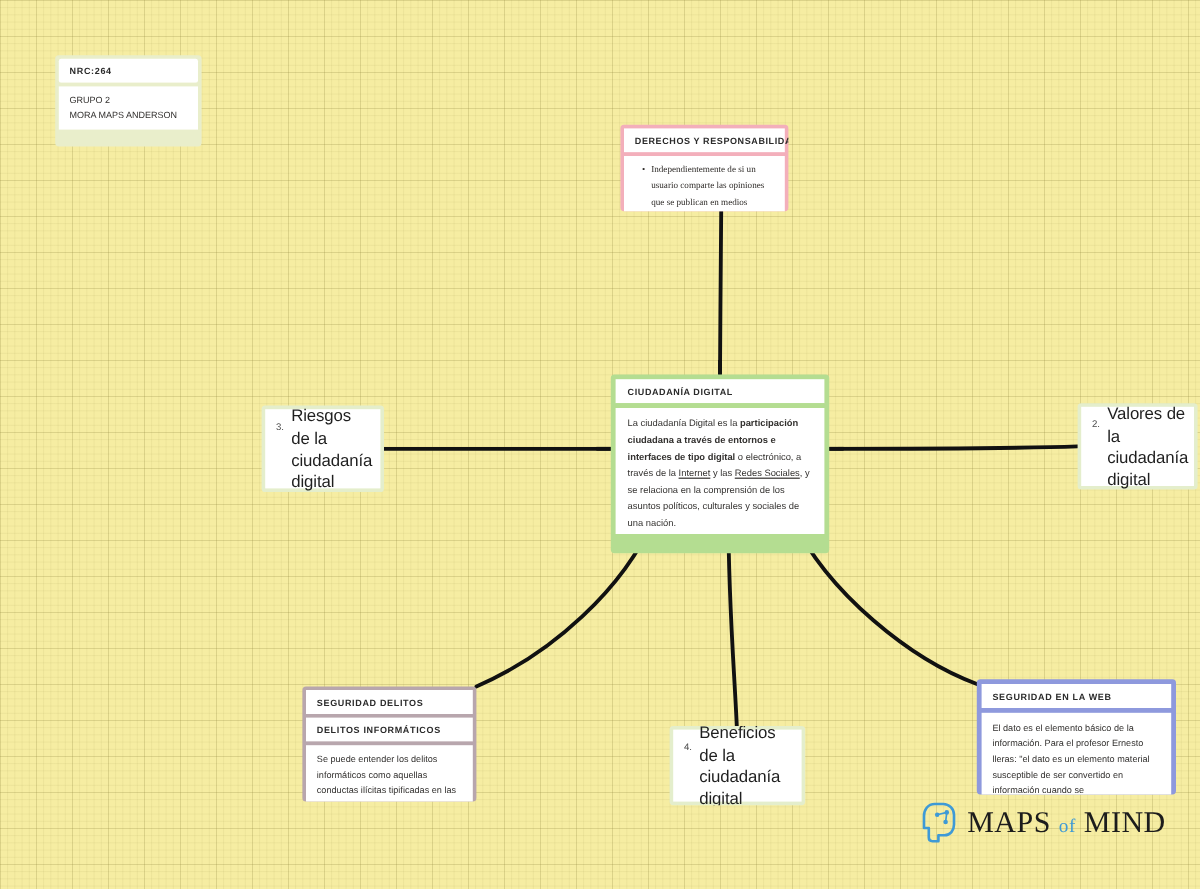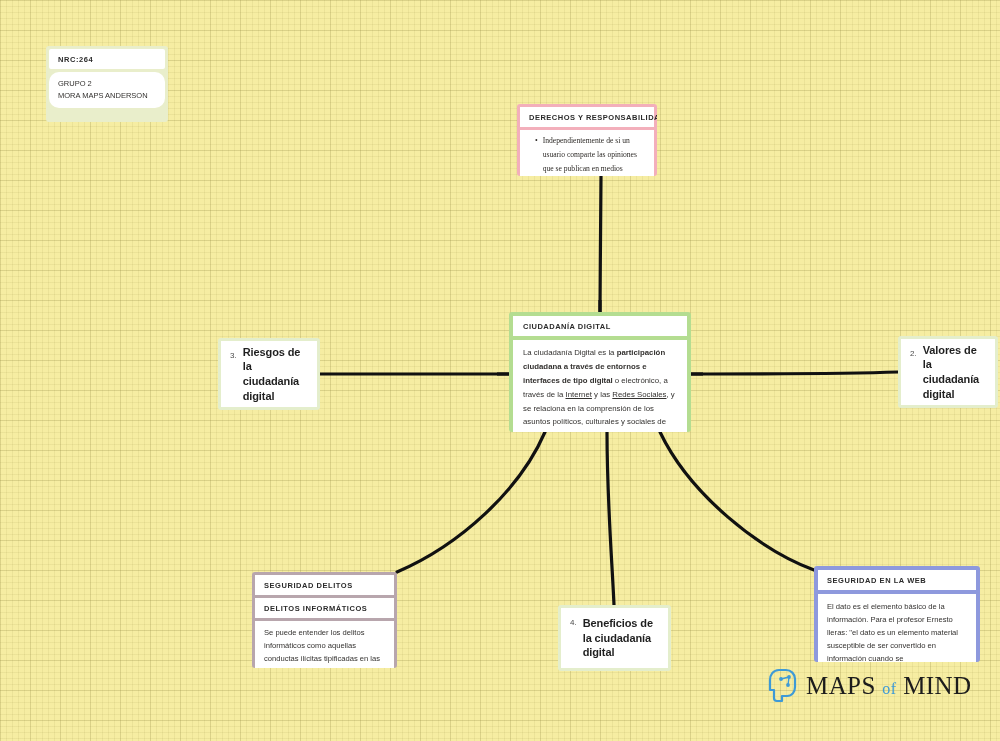--- a/index.html
+++ b/index.html
@@ -56,21 +56,21 @@
   }
 
   
   #note-nrc {
     left: 46px; top: 46px; width: 122px; height: 76px;
     background: #e9eecb;
     padding: 3px;
   }
   #note-nrc .hdr { border-radius: 2px; }
   #note-nrc .note-sep { height: 3px; background: #e9eecb; }
-  #note-nrc .body-txt { font-size: 7.5px; line-height: 1.62; padding: 6px 9px; border-radius: 10px; }
+  #note-nrc .body-txt { font-size: 7.5px; line-height: 1.62; padding: 6px 9px; }
 
   
   #node-derechos {
     left: 517px; top: 104px; width: 140px; height: 72px;
     background: #f3afbb;
     padding: 3px;
   }
   #node-derechos .hdr { letter-spacing: 0.5px; }
   #node-derechos .pink-sep { height: 3px; background: #f3afbb; }
   #node-derechos .serif-body {
@@ -79,21 +79,21 @@
     font-size: 7.6px;
     line-height: 1.82;
     color: #2e2b28;
     padding: 4px 8px 0 8px;
   }
   #node-derechos .bullet-row { display: flex; gap: 5px; }
   #node-derechos .dot { flex: 0 0 auto; padding-left: 7px; }
 
   
   #node-central {
-    left: 509px; top: 312px; width: 182px; height: 120px;
+    left: 509px; top: 312px; width: 182px; height: 149px;
     background: #b4dd91;
     padding: 4px;
   }
   #node-central .hdr { letter-spacing: 0.5px; padding: 6px 9px 5px 10px; }
   #node-central .mid-sep { height: 4px; background: #b4dd91; }
   #node-central .body-txt { font-size: 7.8px; line-height: 1.78; padding: 6px 10px 2px 10px; }
   #node-central b { font-weight: bold; }
   #node-central u { text-decoration: underline; }
 
   
@@ -105,22 +105,22 @@
     padding: 6px 9px;
   }
   .num {
     font-size: 8px;
     color: #4a4a4a;
     margin-right: 6px;
     align-self: flex-start;
     padding-top: 4px;
   }
   .big-title {
-    font-size: 11px;
-    font-weight: bold;
+    font-size: 14px;
+    font-weight: normal;
     line-height: 1.32;
     color: #1f1f1f;
     letter-spacing: -0.1px;
   }
   #node-riesgos   { left: 218px; top: 338px; width: 102px; height: 72px; }
   #node-valores   { left: 898px; top: 336px; width: 100px; height: 72px; }
   #node-beneficios{ left: 558px; top: 605px; width: 113px; height: 66px; }
 
   
   #node-segdigital {

